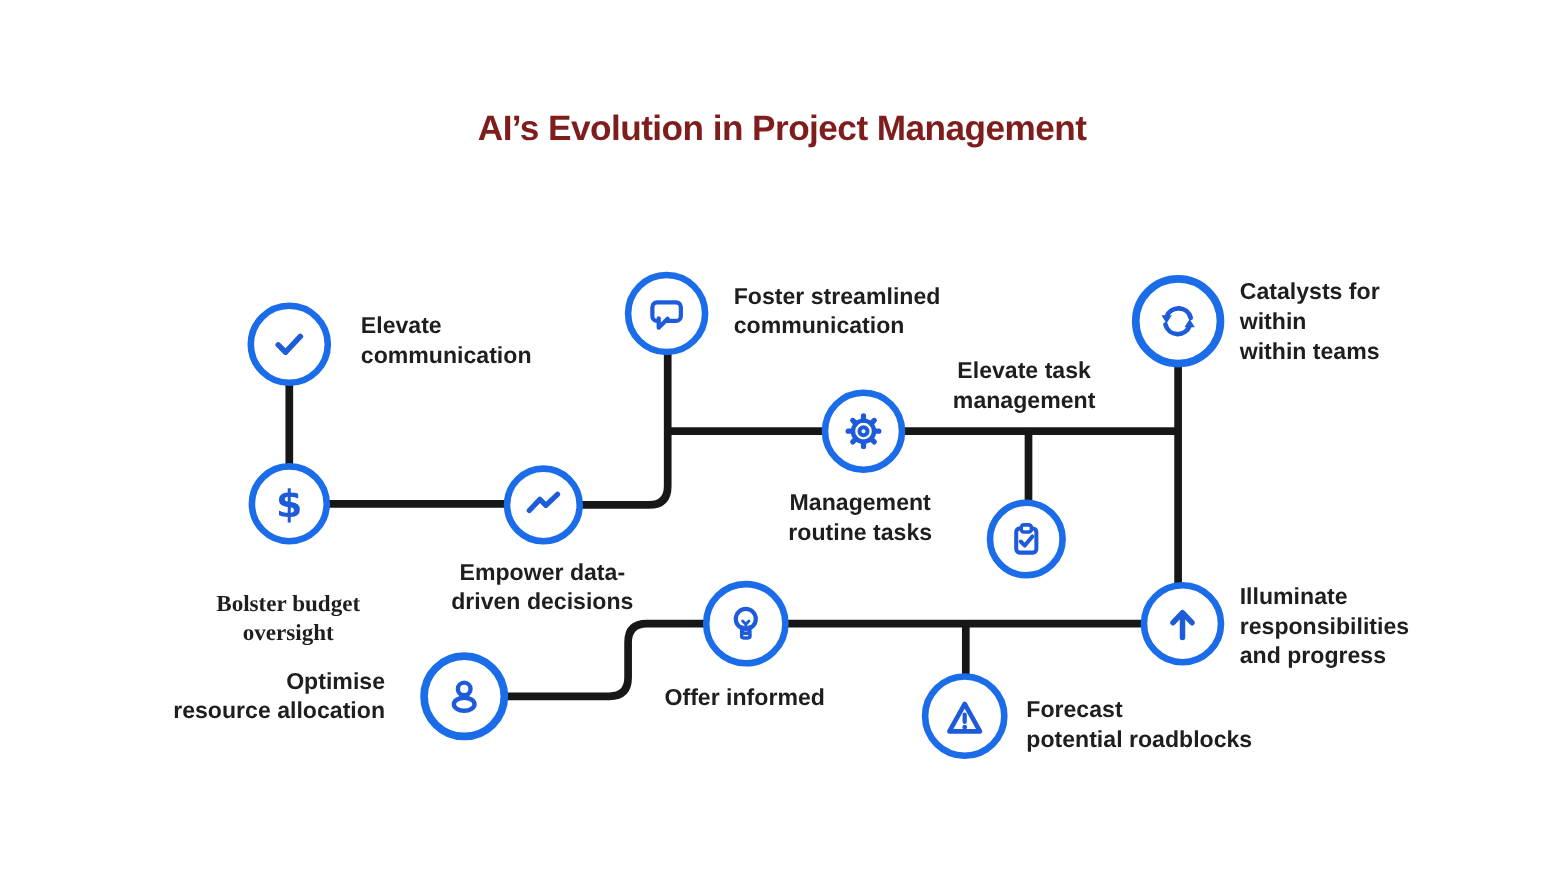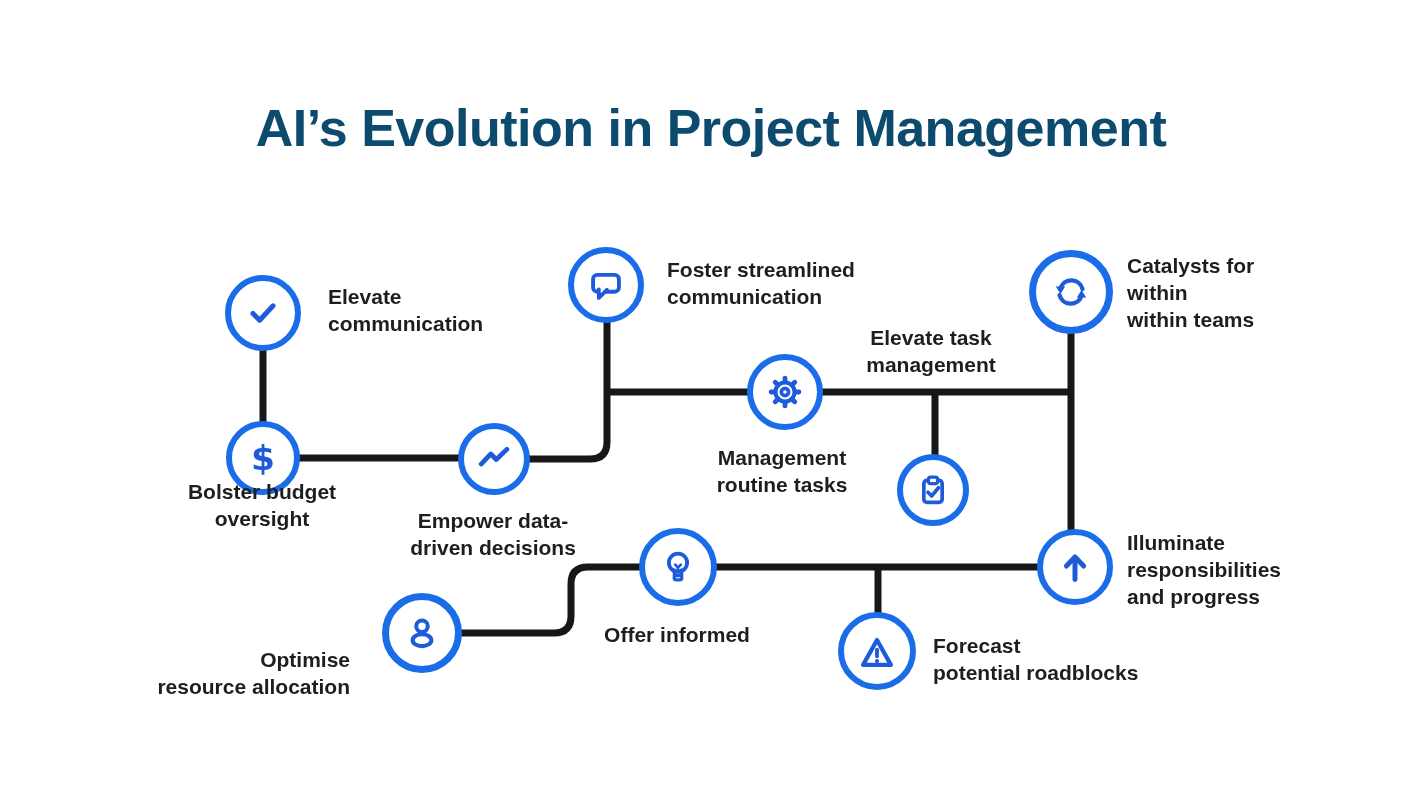--- a/index.html
+++ b/index.html
@@ -1,31 +1,31 @@
 <!DOCTYPE html>
 <html><head>
 <meta charset="utf-8">
 <style>
   :root{ --icon-blue:#1a6ce9; --glyph-blue:#1e5bd8; --line-black:#171717; --text-dark:#1e1e1e; --background:#ffffff; }
   html,body{margin:0;padding:0;}
   body{background:var(--background);font-family:"Liberation Sans",sans-serif;}
   .canvas{position:relative;width:1422px;height:800px;background:var(--background);overflow:hidden;}
   .title{position:absolute;left:0;top:98px;width:1422px;text-align:center;
-         font-size:52px;font-weight:700;letter-spacing:-0.5px;color:#0c4a6e;}
+         font-size:32px;font-weight:700;letter-spacing:-0.5px;color:#7f1d1d;}
   .connectors{position:absolute;left:0;top:0;width:1422px;height:800px;}
   .connector{stroke:var(--line-black);stroke-width:7;fill:none;}
   .node{position:absolute;box-sizing:border-box;border:6px solid var(--icon-blue);
         border-radius:50%;background:#fff;display:flex;align-items:center;justify-content:center;}
   .glyph{stroke:var(--glyph-blue);fill:none;stroke-linecap:round;stroke-linejoin:round;}
   .glyph-fill{fill:var(--glyph-blue);stroke:none;}
   .glyph-white{fill:#fff;stroke:var(--glyph-blue);stroke-linecap:round;stroke-linejoin:round;}
   .label{position:absolute;font-size:21px;font-weight:700;line-height:27px;color:var(--text-dark);white-space:nowrap;}
   .align-left{text-align:left;}
   .align-center{text-align:center;}
-  .align-right{text-align:right;margin-top:40px;}
+  .align-right{text-align:right;}
 </style>
 </head>
 <body style="--icon-blue: #1a6ce9; --glyph-blue: #1e5bd8; --line-black: #171717; --text-dark: #1e1e1e; --background: #ffffff;">
 
 <div class="canvas">
 
   <div class="title">AI’s Evolution in Project Management</div>
 
   <svg class="connectors" viewBox="0 0 1422 800">
     <path class="connector" d="M263 349 L263 423"></path>
@@ -128,21 +128,21 @@
       <path class="glyph" stroke-width="4" d="M24 22.5 V29.5"></path>
       <circle class="glyph-fill" cx="24" cy="34.5" r="2.2"></circle>
     </svg>
   </div>
 
   <div class="label align-left" style="left:328px;top:283px;">
     <div>Elevate</div>
     <div>communication</div>
   </div>
 
-  <div class="label align-center" style="left:172px;top:478px;width:180px;">
+  <div class="label align-center" style="left:172px;top:535px;width:180px;font-family:Liberation Serif, serif;">
     <div>Bolster budget</div>
     <div>oversight</div>
   </div>
 
   <div class="label align-center" style="left:398px;top:507px;width:190px;">
     <div>Empower data-</div>
     <div>driven decisions</div>
   </div>
 
   <div class="label align-left" style="left:667px;top:256px;">

